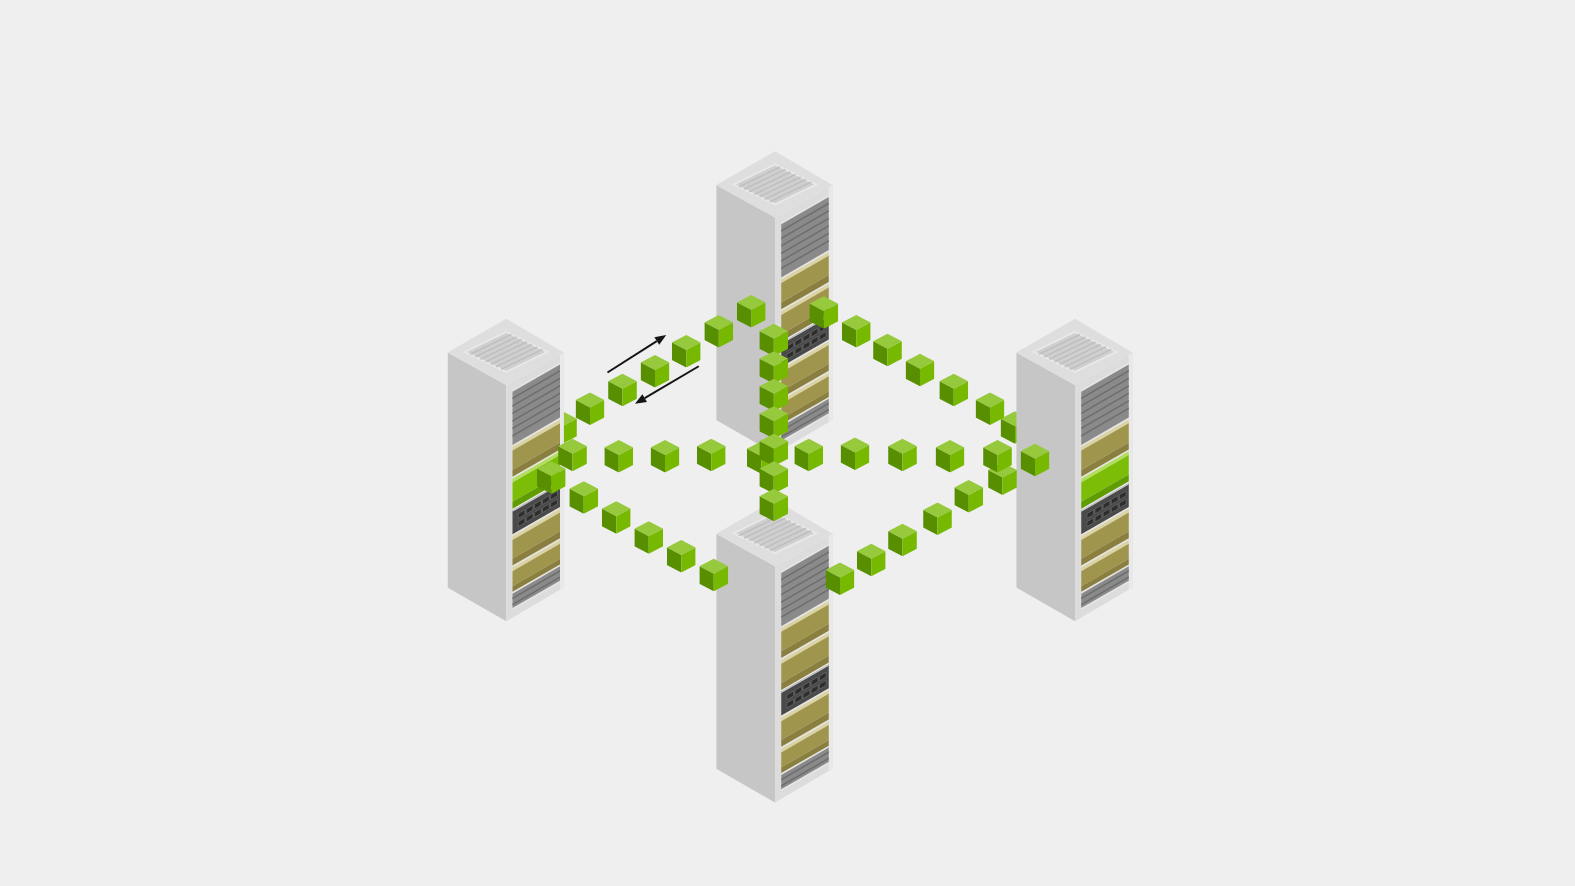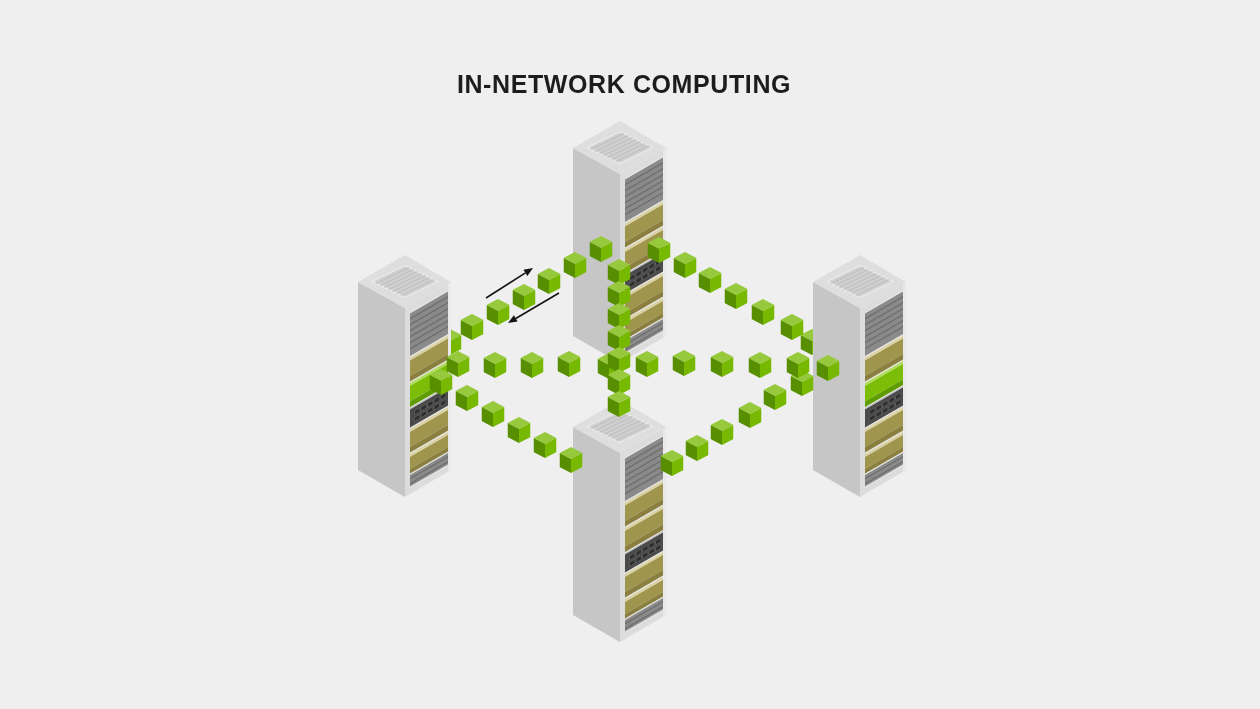--- a/index.html
+++ b/index.html
@@ -28,21 +28,20 @@
     --mtop:#b2dd5f;
     --mbody:#7cbe07;
     --mbot:#5f9c00;
   }
 </style>
 </head>
 <body>
 
 <div class="stage">
 
-  <div class="diagram-title">IN-NETWORK COMPUTING</div>
 
   <svg class="canvas" width="1260" height="709" viewBox="0 0 1260 709">
     <defs>
 
       <symbol id="cube" width="23" height="26" viewBox="0 0 23 26">
         <polygon points="11.5,0 23,6 11.5,12 0,6" fill="#97c93c"></polygon>
         <polygon points="0,6 11.5,12 11.5,26 0,20" fill="#578f00"></polygon>
         <polygon points="11.5,12 23,6 23,20 11.5,26" fill="#76b900"></polygon>
       </symbol>
 

